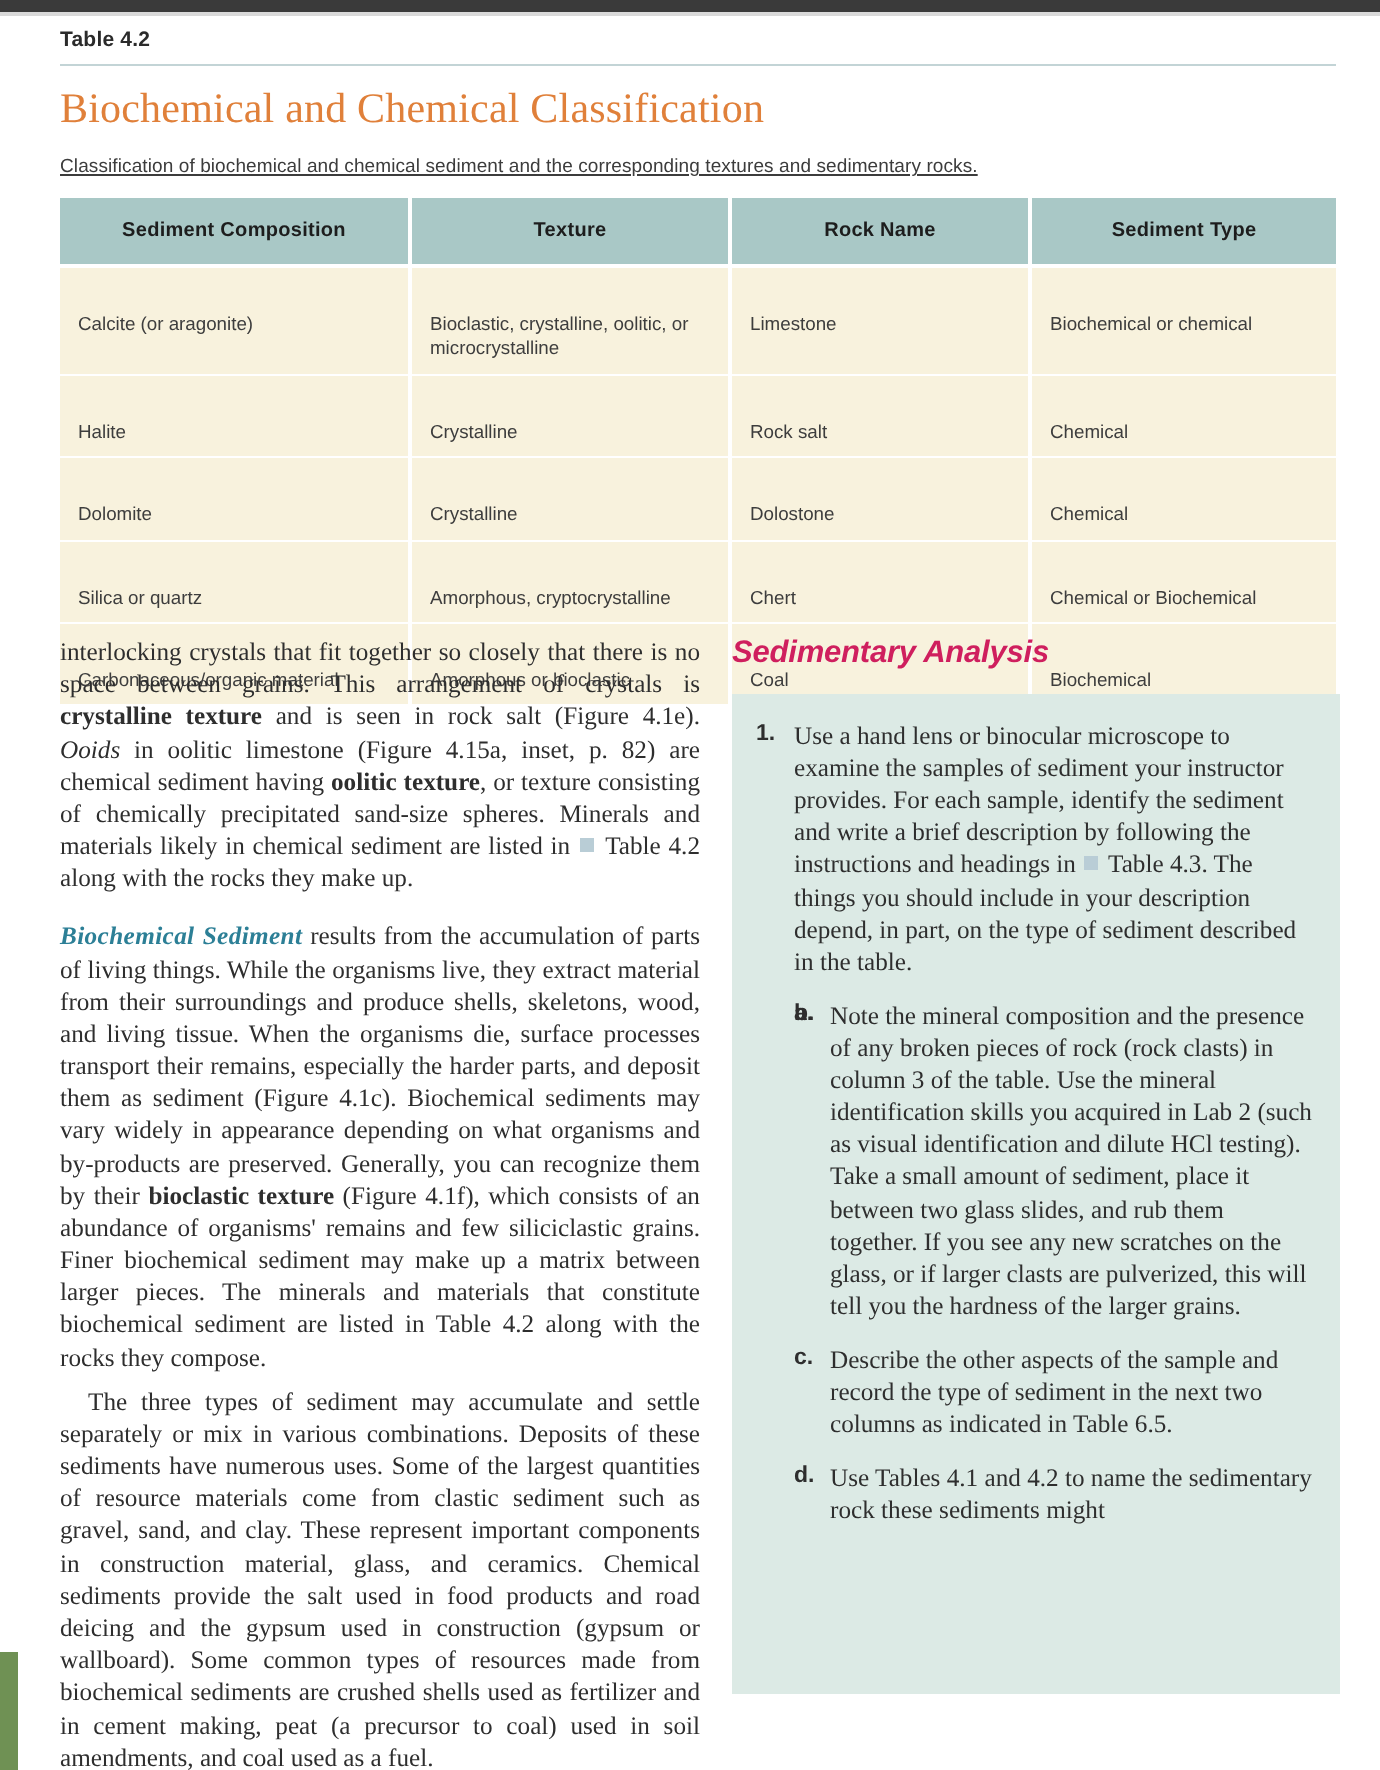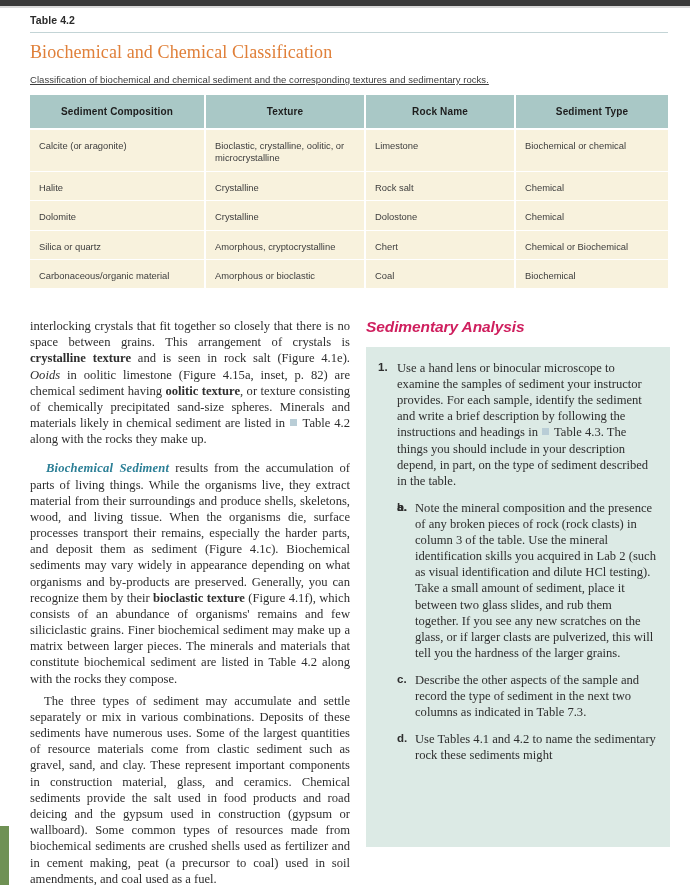--- a/index.html
+++ b/index.html
@@ -50,21 +50,21 @@
     letter-spacing: 0.1px;
     margin: 0 0 6px 0;
   }
   .table-rule {
     height: 1px;
     background: #c3d4d6;
     margin-bottom: 9px;
   }
   .table-title {
     font-family: "Liberation Serif", serif;
-    font-size: 18px;
+    font-size: 21px;
     font-weight: normal;
     color: #e0803a;
     margin: 0 0 11px 0;
     letter-spacing: 0.1px;
   }
   .table-caption {
     font-family: "Liberation Sans", sans-serif;
     font-size: 9.5px;
     color: #3c3c3c;
     margin: 0 0 10px 0;
@@ -89,21 +89,21 @@
     border-bottom: 2px solid #ffffff;
     letter-spacing: 0.15px;
   }
   table.data th:last-child { border-right: none; }
   table.data td {
     background: #f8f2dd;
     font-family: "Liberation Sans", sans-serif;
     font-size: 9.4px;
     color: #3d3d3d;
     vertical-align: top;
-    padding: 10px 8px 6px 9px;
+    padding: 22px 8px 6px 9px;
     border-right: 2px solid #ffffff;
     border-bottom: 1px solid #ffffff;
     line-height: 1.32;
     margin-top: 11px;
   }
   table.data td:last-child { border-right: none; }
   table.data tr:last-child td { border-bottom: none; }
   .cell-tall { padding-bottom: 14px; }
 
   
@@ -134,21 +134,20 @@
   }
   .body-p + .body-p { margin-top: 6px; }
   .indent { text-indent: 14px; }
   .body-p b { font-weight: bold; }
   .body-p i { font-style: italic; }
   .runin {
     font-weight: bold;
     font-style: italic;
     color: #2c7f96;
     letter-spacing: 0.2px;
-    margin-left: 16px;
   }
   .sqmark {
     display: inline-block;
     width: 7px; height: 7px;
     background: #b9cdd6;
     margin: 0 2px 0 1px;
     vertical-align: 1px;
   }
 
   
@@ -292,21 +291,21 @@
             <span class="marker">1.</span><span>Use a hand lens or binocular microscope to examine the samples of sediment your instructor provides. For each sample, identify the sediment and write a brief description by following the instructions and headings in </span><span class="sqmark"></span><span> Table 4.3. The things you should include in your description depend, in part, on the type of sediment described in the table.</span>
 
             <ol class="sub">
               <li>
                 <span class="marker">a.</span>
               </li>
               <li>
                 <span class="marker">b.</span><span>Note the mineral composition and the presence of any broken pieces of rock (rock clasts) in column 3 of the table. Use the mineral identification skills you acquired in Lab 2 (such as visual identification and dilute HCl testing). Take a small amount of sediment, place it between two glass slides, and rub them together. If you see any new scratches on the glass, or if larger clasts are pulverized, this will tell you the hardness of the larger grains.</span>
               </li>
               <li>
-                <span class="marker">c.</span><span>Describe the other aspects of the sample and record the type of sediment in the next two columns as indicated in Table 7.3.</span>
+                <span class="marker">c.</span><span>Describe the other aspects of the sample and record the type of sediment in the next two columns as indicated in Table 6.5.</span>
               </li>
               <li>
                 <span class="marker">d.</span><span>Use Tables 4.1 and 4.2 to name the sedimentary rock these sediments might</span>
               </li>
             </ol>
           </li>
         </ol>
       </div>
     </div>
 

